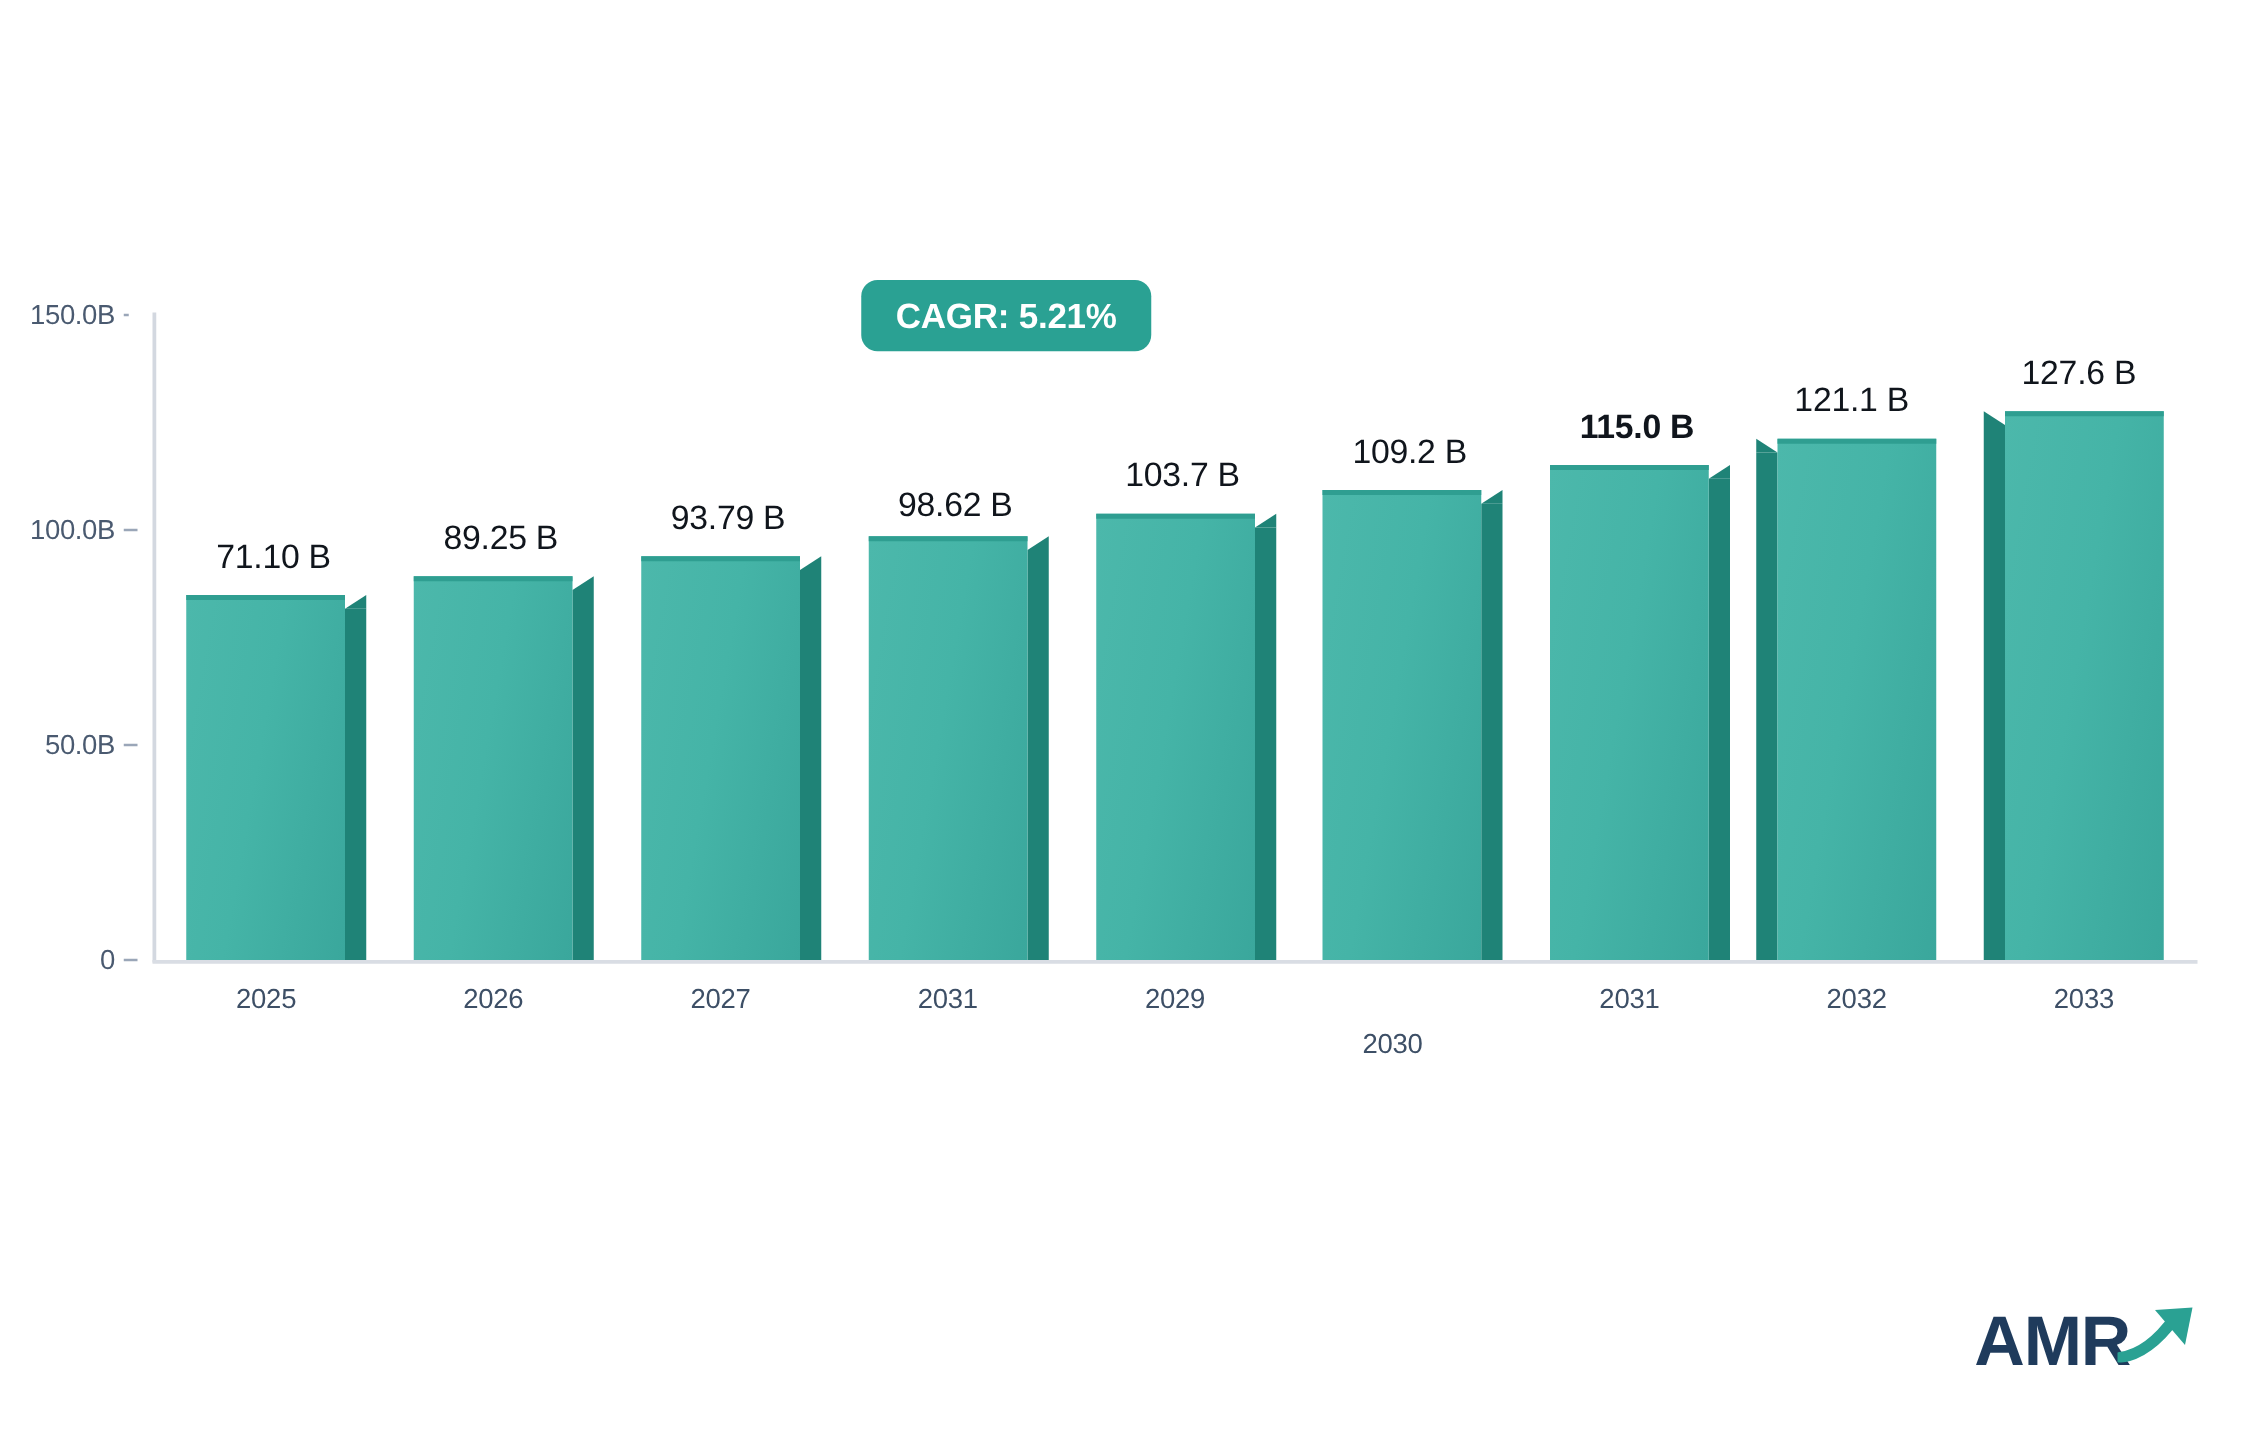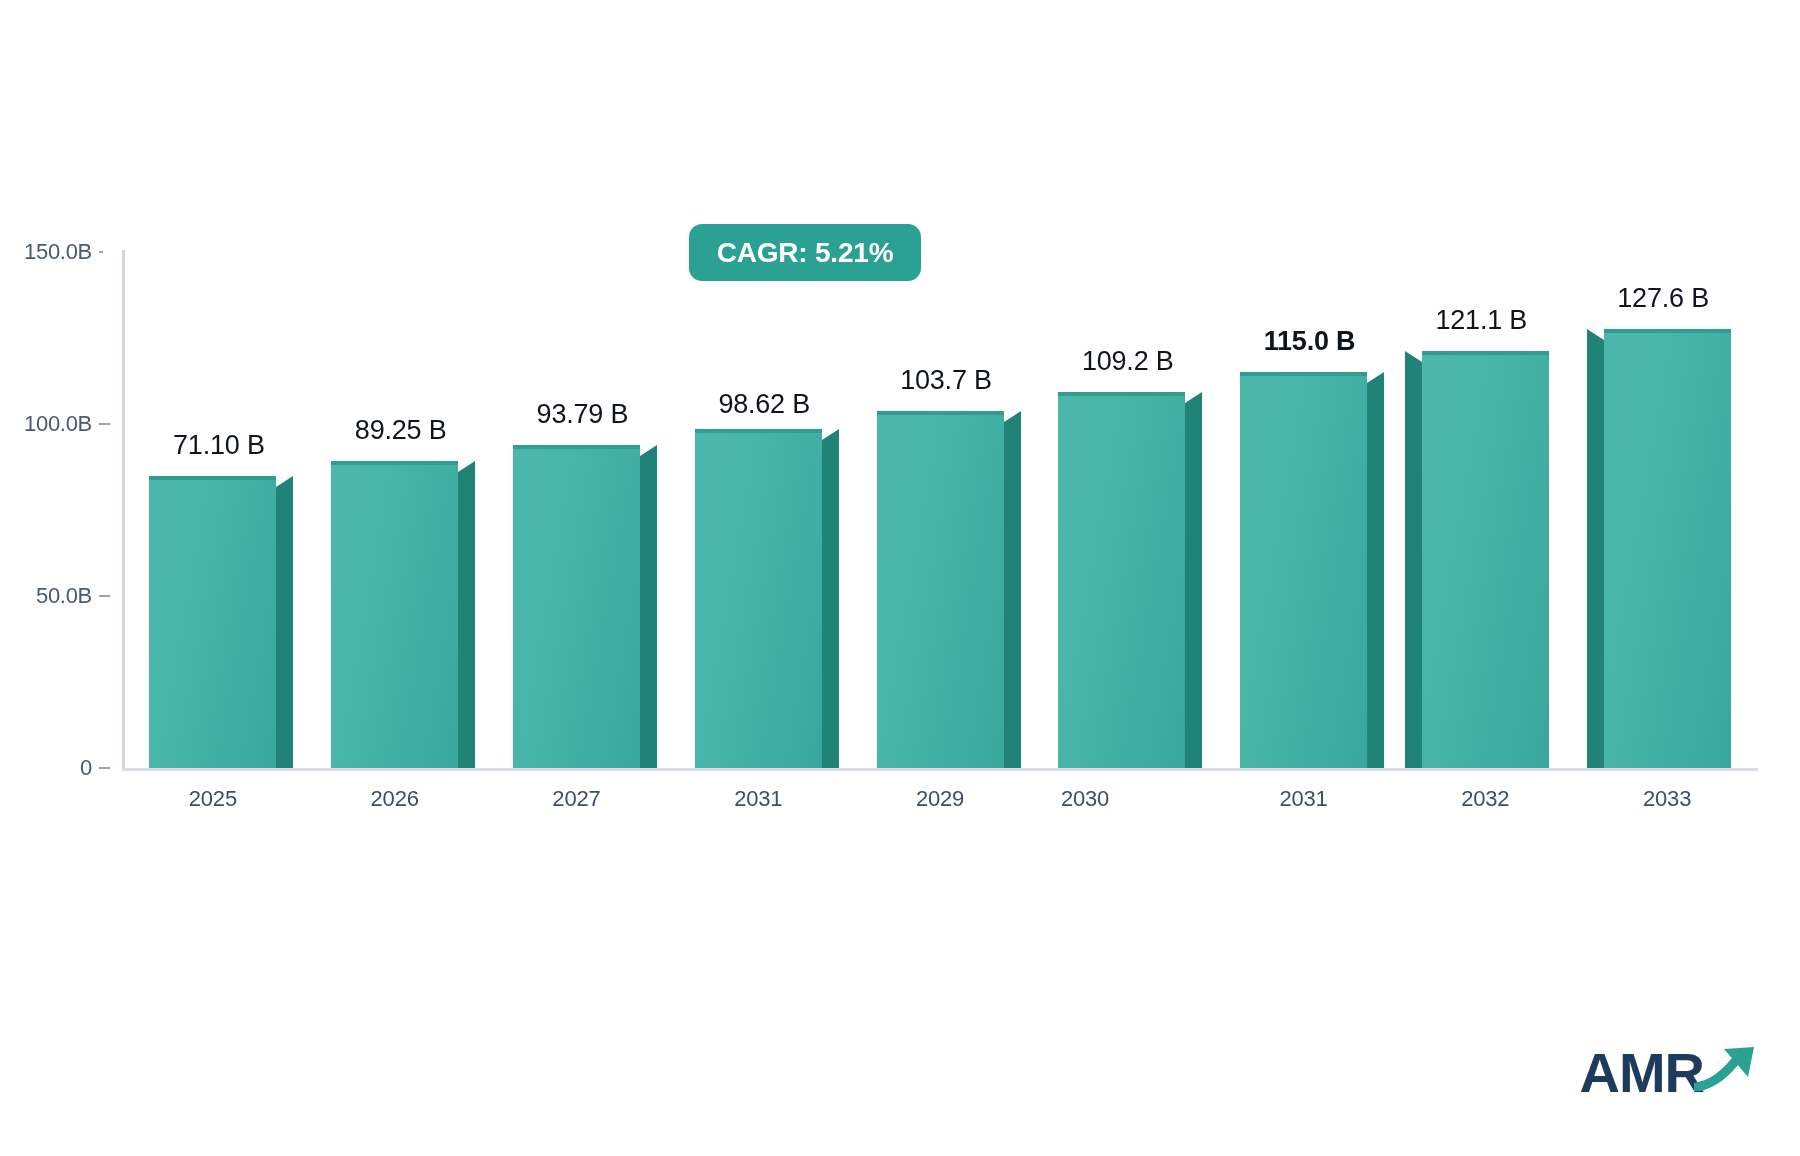--- a/index.html
+++ b/index.html
@@ -253,21 +253,21 @@
         <div class="bar-cap" style="top: 0px;"></div>
       </div>
       <div class="bar-value" style="left: 1663.11px; top: 283.056px; position: absolute;">127.6 B</div>
     </div>
   <div id="x-ticks">
       <div class="x-tick-label" style="left: 142.889px;">2025</div>
       <div class="x-tick-label" style="left: 324.667px;">2026</div>
       <div class="x-tick-label" style="left: 506.444px;">2027</div>
       <div class="x-tick-label" style="left: 688.222px;">2031</div>
       <div class="x-tick-label" style="left: 870px;">2029</div>
-      <div class="x-tick-label" style="left: 1015px;">2030</div>
+      <div class="x-tick-label" style="left: 1044px; margin-top: 36px;">2030</div>
       <div class="x-tick-label" style="left: 1233.56px;">2031</div>
       <div class="x-tick-label" style="left: 1415.33px;">2032</div>
       <div class="x-tick-label" style="left: 1597.11px;">2033</div>
     </div>
 </div>
 
 <div id="amr-logo">
   <span id="amr-logo-text">AMR</span>
   <span id="amr-logo-arrow">
     <svg width="64" height="46" viewBox="0 0 64 46">

